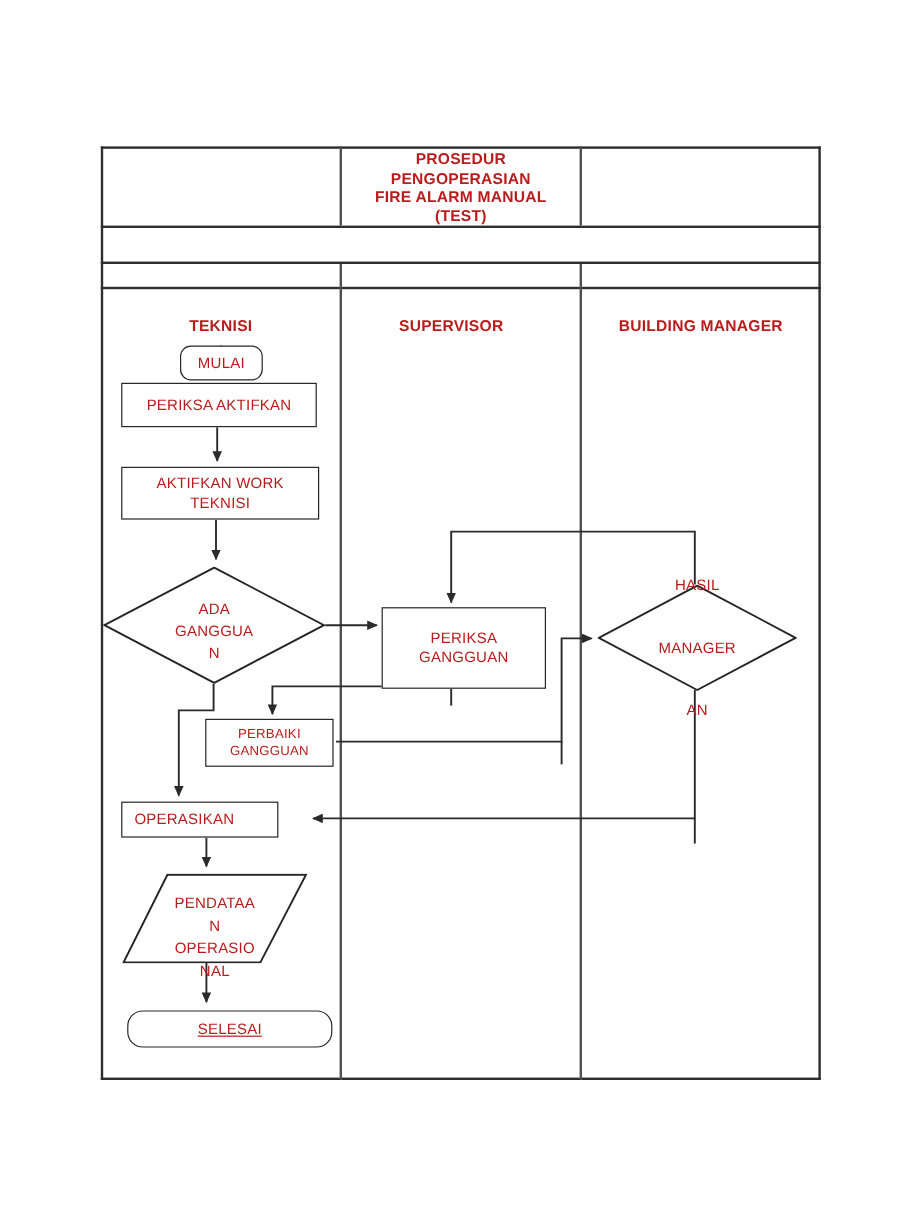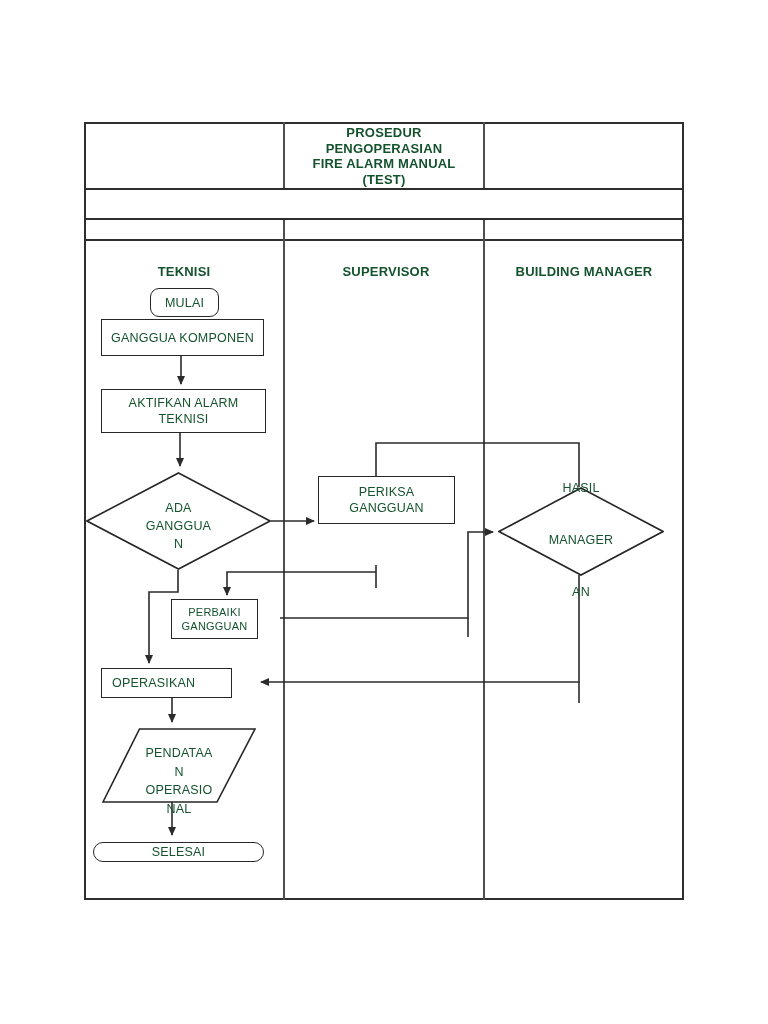--- a/index.html
+++ b/index.html
@@ -1,17 +1,17 @@
 <!DOCTYPE html>
 <html><head>
 <meta charset="utf-8">
 <style>
   html,body{margin:0;padding:0;background:#ffffff;}
   .page{position:relative;width:768px;height:1024px;background:#ffffff;overflow:hidden;
-        font-family:"Liberation Sans", sans-serif;color:#14532d;}
+        font-family:"Liberation Sans", sans-serif;color:#b91c1c;}
   
   .tline{position:absolute;background:#2e2e2e;}
   .lane-divider{position:absolute;background:#4f4f4f;width:1.5px;}
   .title-cell{position:absolute;left:284px;top:124px;width:200px;height:64px;
       display:flex;flex-direction:column;justify-content:center;text-align:center;
       font-weight:bold;font-size:13px;line-height:15.5px;letter-spacing:.2px;}
   .lane-header{position:absolute;top:221px;height:18px;display:flex;align-items:center;
       justify-content:center;font-weight:bold;font-size:13px;letter-spacing:.2px;margin-top:41px;}
   
   .node{position:absolute;box-sizing:border-box;background:#ffffff;border:1.6px solid #262626;
@@ -52,21 +52,21 @@
     <div class="lane-divider" style="left:483px;top:220px;height:680px;"></div>
 
     <div class="title-cell">
       <div>PROSEDUR</div>
       <div>PENGOPERASIAN</div>
       <div>FIRE ALARM MANUAL</div>
       <div>(TEST)</div>
     </div>
 
     <div class="lane-header" style="left:84px;width:200px;">TEKNISI</div>
-    <div class="lane-header" style="left:286px;width:200px;">SUPERVISOR</div>
+    <div class="lane-header" style="left:276px;width:200px;">SUPERVISOR</div>
     <div class="lane-header" style="left:484px;width:200px;">BUILDING MANAGER</div>
   </div>
 
   <svg id="connectors" width="768" height="1024" viewBox="0 0 768 1024">
     <defs>
       <marker id="arr" markerWidth="9" markerHeight="8" refX="8" refY="4" orient="auto" markerUnits="userSpaceOnUse">
         <path d="M0,0 L9,4 L0,8 z" fill="#2b2b2b"></path>
       </marker>
     </defs>
     <g stroke="#2b2b2b" stroke-width="1.6" fill="none">
@@ -85,73 +85,73 @@
       <path d="M172,698 L172,722" marker-end="url(#arr)"></path>
       <path d="M172,802 L172,835" marker-end="url(#arr)"></path>
     </g>
   </svg>
 
   <div class="node terminator" style="left:150px;top:259px;width:69px;height:29px;margin-top:29px;">
     <div>MULAI</div>
   </div>
 
   <div class="node" style="left:101px;top:319px;width:163px;height:37px;">
-    <div>GANGGUA KOMPONEN</div>
+    <div>PERIKSA AKTIFKAN</div>
   </div>
 
   <div class="node" style="left:101px;top:389px;width:165px;height:44px;">
-    <div>AKTIFKAN ALARM</div>
+    <div>AKTIFKAN WORK</div>
     <div>TEKNISI</div>
   </div>
 
   <div class="poly-node" style="left:86px;top:472px;width:185px;height:98px;">
     <svg width="185" height="98" viewBox="0 0 185 98">
       <polygon points="92.5,1 184,49 92.5,97 1,49" fill="#ffffff" stroke="#262626" stroke-width="1.6"></polygon>
     </svg>
     <div class="poly-label" style="transform:translateY(5px);">
       <div>ADA</div>
       <div>GANGGUA</div>
       <div>N</div>
     </div>
   </div>
 
-  <div class="node" style="left:318px;top:476px;width:137px;height:48px;align-items:center;">
+  <div class="node" style="left:318px;top:506px;width:137px;height:68px;align-items:center;">
     <div>PERIKSA</div>
     <div>GANGGUAN</div>
   </div>
 
   <div class="poly-node" style="left:498px;top:487px;width:166px;height:89px;">
     <svg width="166" height="89" viewBox="0 0 166 89">
       <polygon points="83,1 165,44.5 83,88 1,44.5" fill="#ffffff" stroke="#262626" stroke-width="1.6"></polygon>
     </svg>
     <div class="poly-label" style="transform:translateY(8px);gap:34px;">
       <div>HASIL</div>
       <div>MANAGER</div>
       <div>AN</div>
     </div>
   </div>
 
-  <div class="node small-text" style="left:171px;top:599px;width:87px;height:40px;">
+  <div class="node small-text" style="left:171px;top:599px;width:107px;height:40px;">
     <div>PERBAIKI</div>
     <div>GANGGUAN</div>
   </div>
 
   <div class="node left-text" style="left:101px;top:668px;width:131px;height:30px;text-align:right;">
     <div>OPERASIKAN</div>
   </div>
 
   <div class="poly-node" style="left:102px;top:728px;width:154px;height:75px;text-decoration:underline;">
     <svg width="154" height="75" viewBox="0 0 154 75">
       <polygon points="37.5,1 153,1 115,74 1,74" fill="#ffffff" stroke="#262626" stroke-width="1.6"></polygon>
     </svg>
     <div class="para-label">
       <div>PENDATAA</div>
       <div>N</div>
       <div>OPERASIO</div>
       <div>NAL</div>
     </div>
   </div>
 
-  <div class="node terminator big" style="left:93px;top:842px;width:171px;height:20px;">
+  <div class="node terminator big" style="left:106px;top:842px;width:171px;height:31px;text-decoration:underline;">
     <div>SELESAI</div>
   </div>
 
 </div>
 
 </body></html>

